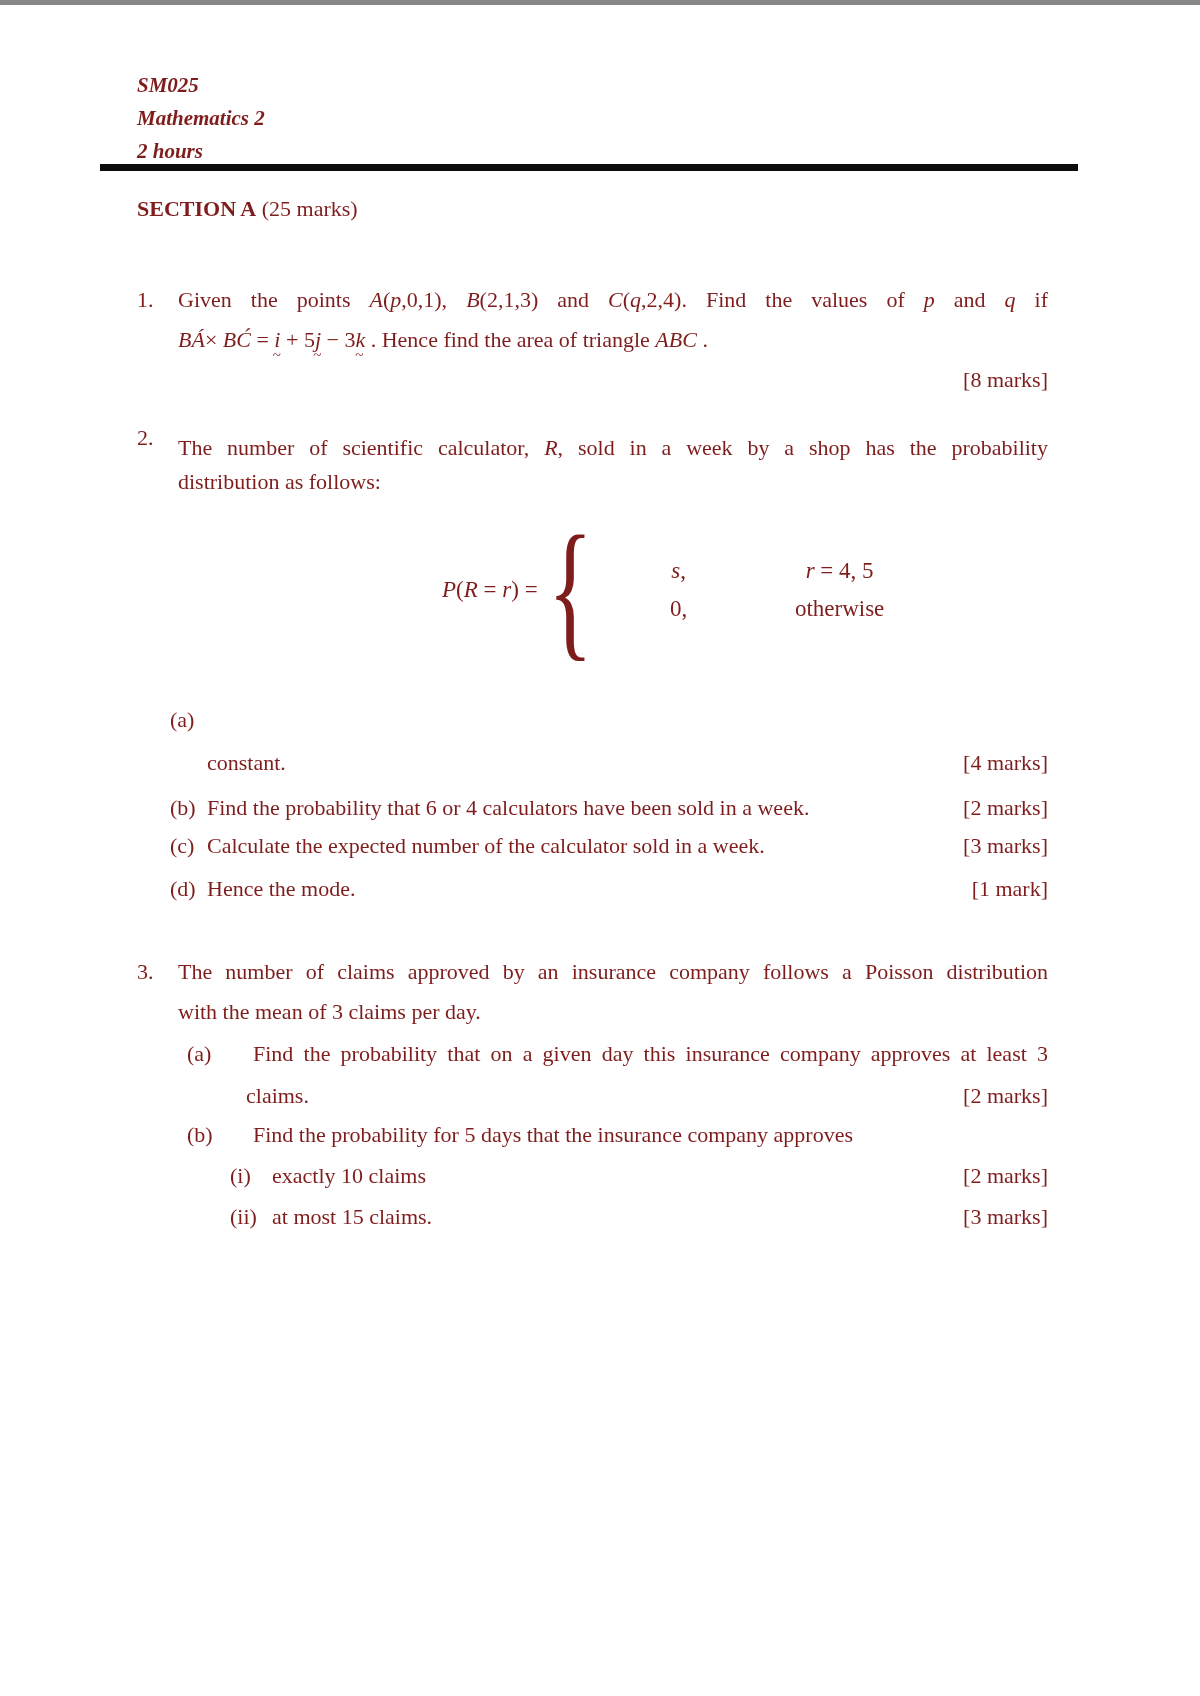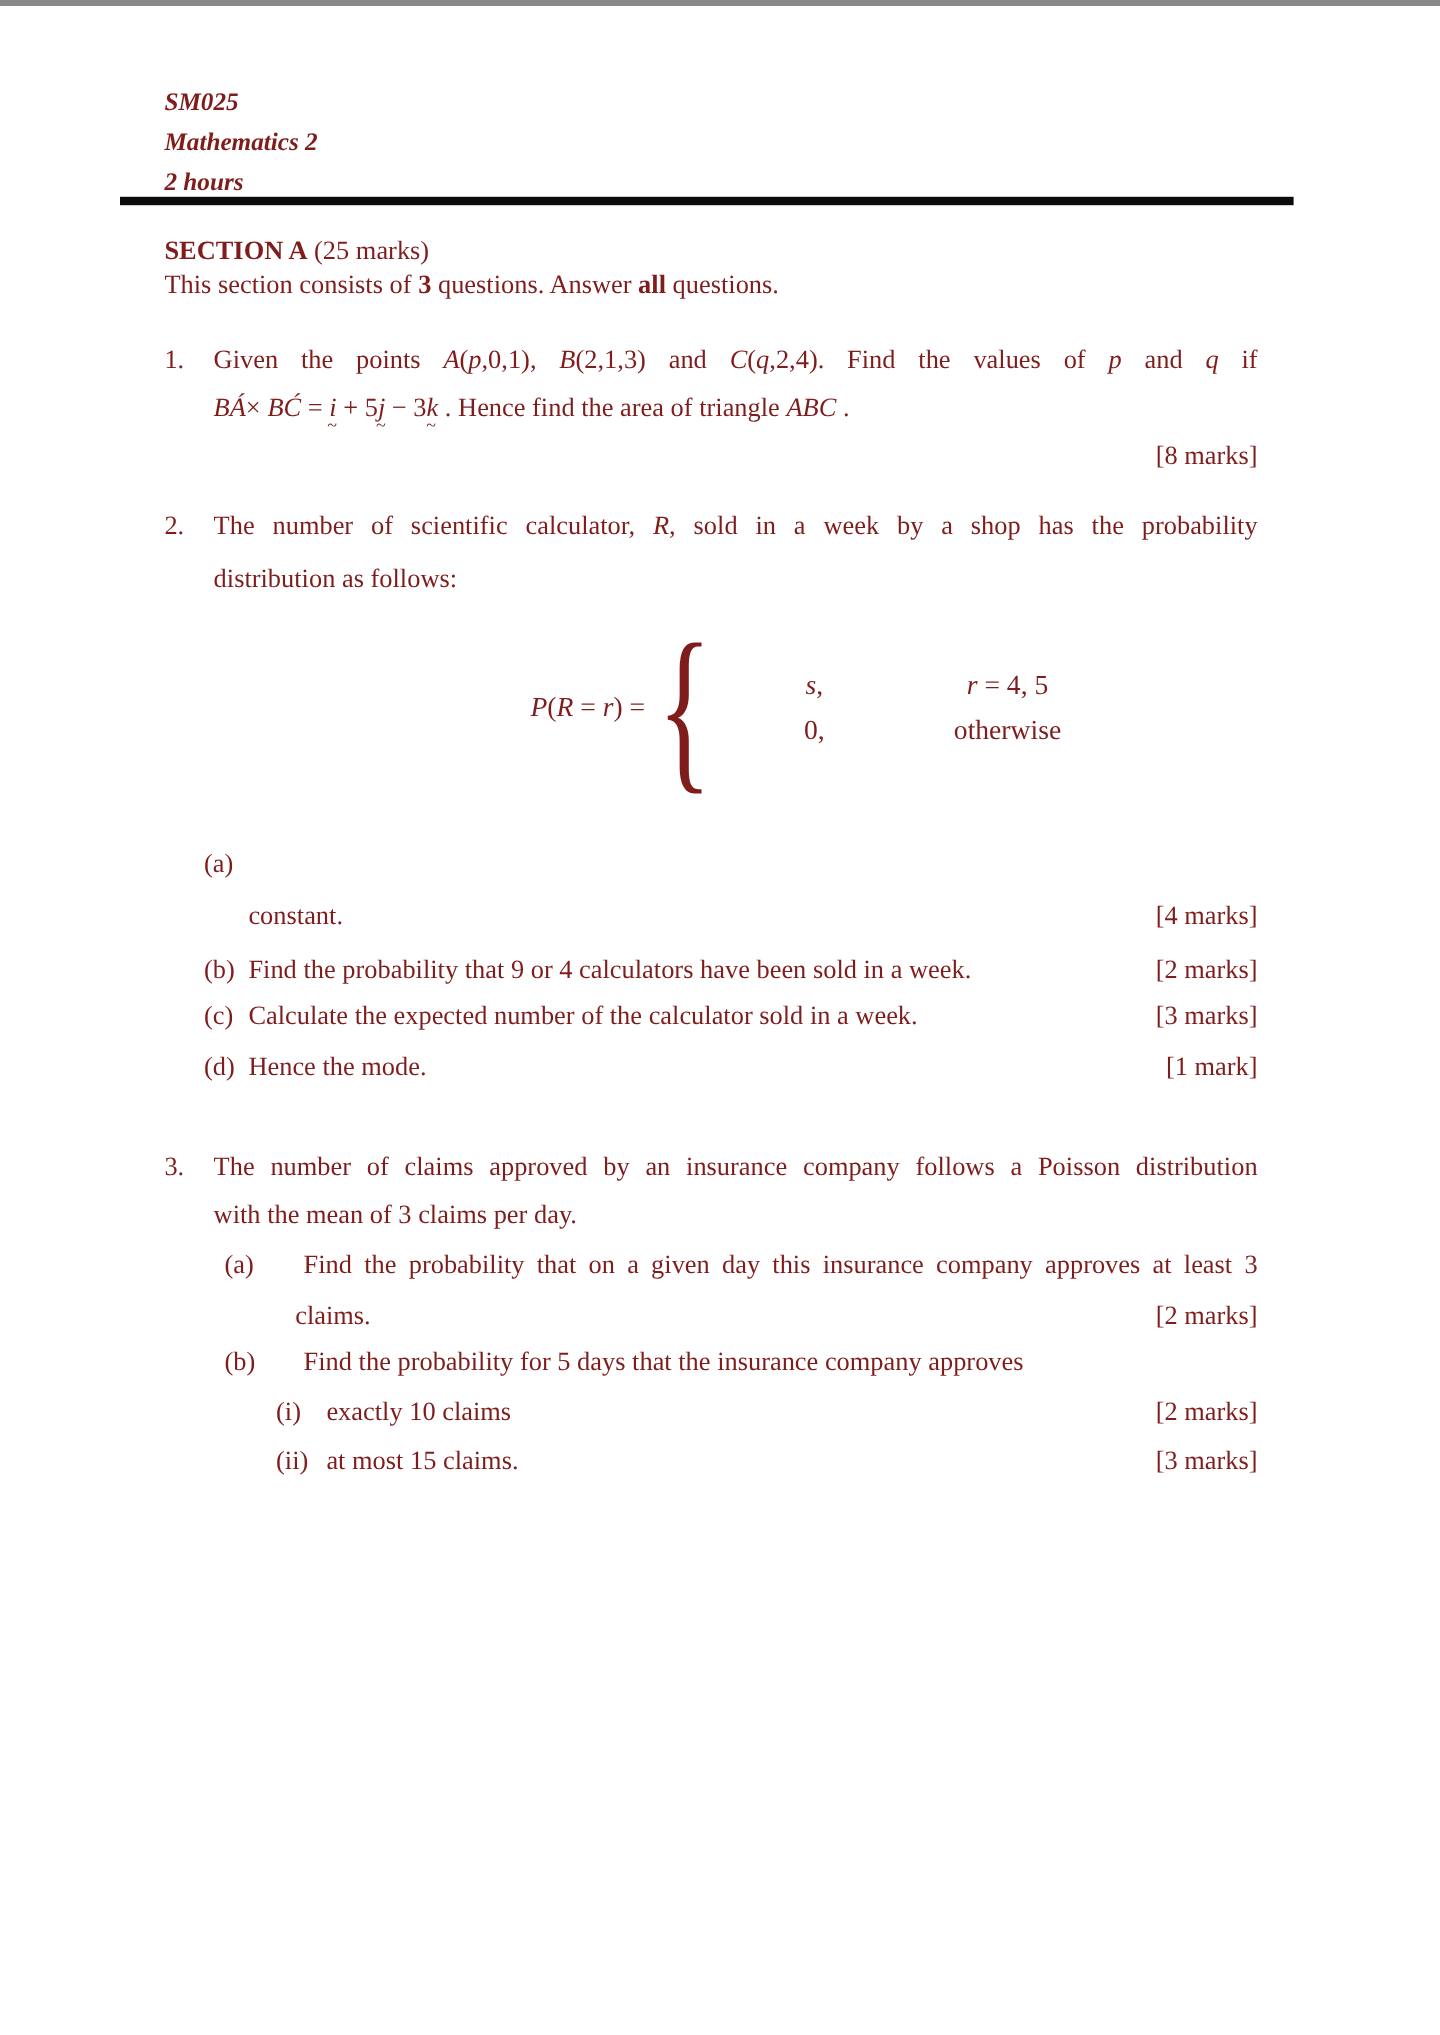--- a/index.html
+++ b/index.html
@@ -66,29 +66,28 @@
   <div class="abs header-block">
     <div>SM025</div>
     <div>Mathematics 2</div>
     <div>2 hours</div>
   </div>
 
 
   <div class="abs rule"></div>
 
   <div class="abs t" style="left:137px;top:190px;"><span class="seg-b">SECTION A</span><span class="seg-r"> (25 marks)</span></div>
-  <div class="abs t" style="left:137px;top:218px;"><span class="seg-r">This section consists of </span><span class="seg-b">3</span><span class="seg-r"> questions. Answer </span><span class="seg-b">all</span><span class="seg-r"> questions.</span></div>
 
   <div class="abs t" style="left:137px;top:281px;">1.</div>
   <div class="abs t just" style="left:178px;right:152px;top:281px;"><span class="seg-r">Given the points </span><span class="seg-i">A</span><span class="seg-r">(</span><span class="seg-i">p</span><span class="seg-r">,0,1)</span><span class="seg-r">, </span><span class="seg-i">B</span><span class="seg-r">(2,1,3)</span><span class="seg-r"> and </span><span class="seg-i">C</span><span class="seg-r">(</span><span class="seg-i">q</span><span class="seg-r">,2,4)</span><span class="seg-r">. Find the values of </span><span class="seg-i">p</span><span class="seg-r"> and </span><span class="seg-i">q</span><span class="seg-r"> if</span></div>
   <div class="abs t" style="left:178px;top:321px;"><span class="seg-i">BÁ</span><span class="seg-r">× </span><span class="seg-i">BĆ</span><span class="seg-r"> = </span><span class="seg-i utilde">i<span class="um">~</span></span><span class="seg-r"> + 5</span><span class="seg-i utilde">j<span class="um">~</span></span><span class="seg-r"> − 3</span><span class="seg-i utilde">k<span class="um">~</span></span><span class="seg-r"> . Hence find the area of triangle </span><span class="seg-i">ABC</span><span class="seg-r"> .</span></div>
   <div class="marks t" style="top:361px;">[8 marks]</div>
 
   <div class="abs t" style="left:137px;top:419px;">2.</div>
-  <div class="abs t just" style="left:178px;right:152px;top:419px;"><span class="seg-r">The number of scientific calculator, </span><span class="seg-i">R</span><span class="seg-r">, sold in a week by a shop has the probability</span></div>
+  <div class="abs t just" style="left:178px;right:152px;top:429px;"><span class="seg-r">The number of scientific calculator, </span><span class="seg-i">R</span><span class="seg-r">, sold in a week by a shop has the probability</span></div>
   <div class="abs t" style="left:178px;top:463px;">distribution as follows:</div>
 
   <div class="abs piecewise">
     <span class="pw-lhs"><span class="seg-i">P</span><span class="seg-r">(</span><span class="seg-i">R</span><span class="seg-r"> = </span><span class="seg-i">r</span><span class="seg-r">) = </span></span>
     <span class="pw-brace">{</span>
     <span class="pw-rows">
       <span class="pw-row">
         <span class="pw-val"><span class="seg-i">s</span><span class="seg-r">,</span></span>
         <span class="pw-cond"><span class="seg-i">r</span><span class="seg-r"> = 4, 5</span></span>
       </span>
@@ -97,21 +96,21 @@
         <span class="pw-cond"><span class="seg-r">otherwise</span></span>
       </span>
     </span>
   </div>
 
   <div class="abs t" style="left:170px;top:701px;">(a)</div>
   <div class="abs t" style="left:207px;top:744px;">constant.</div>
   <div class="marks t" style="top:744px;">[4 marks]</div>
 
   <div class="abs t" style="left:170px;top:789px;">(b)</div>
-  <div class="abs t" style="left:207px;top:789px;">Find the probability that 9 or 4 calculators have been sold in a week.</div>
+  <div class="abs t" style="left:207px;top:789px;">Find the probability that 6 or 4 calculators have been sold in a week.</div>
   <div class="marks t" style="top:789px;">[2 marks]</div>
 
   <div class="abs t" style="left:170px;top:827px;">(c)</div>
   <div class="abs t" style="left:207px;top:827px;">Calculate the expected number of the calculator sold in a week.</div>
   <div class="marks t" style="top:827px;">[3 marks]</div>
 
   <div class="abs t" style="left:170px;top:870px;">(d)</div>
   <div class="abs t" style="left:207px;top:870px;">Hence the mode.</div>
   <div class="marks t" style="top:870px;">[1 mark]</div>
 

